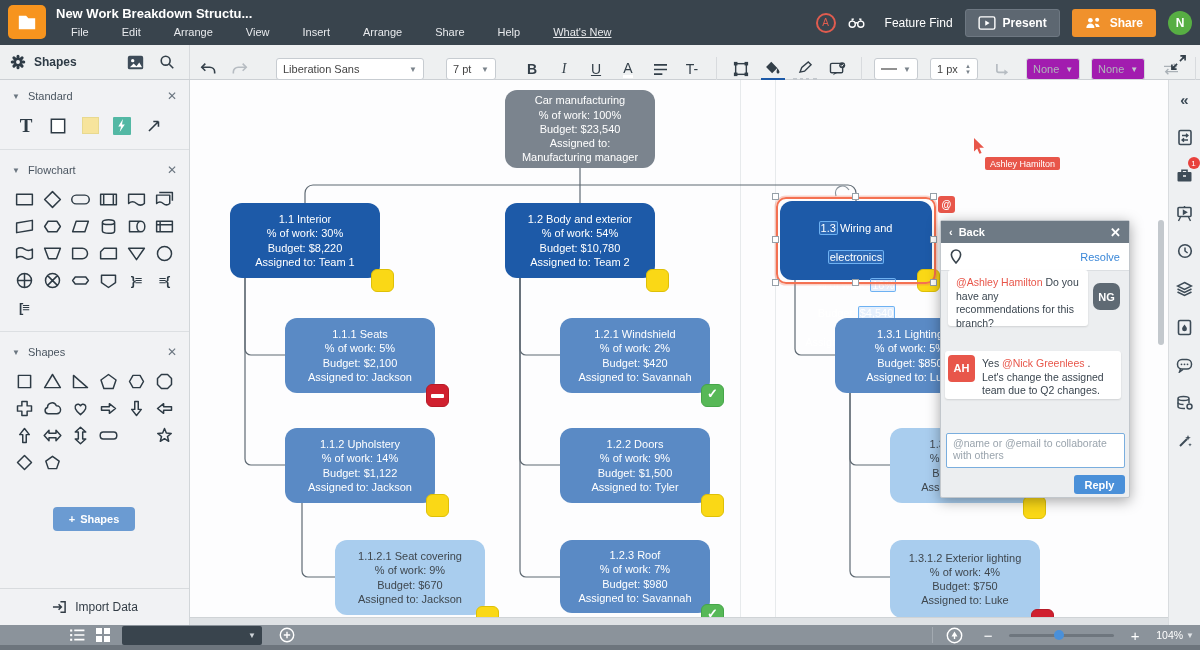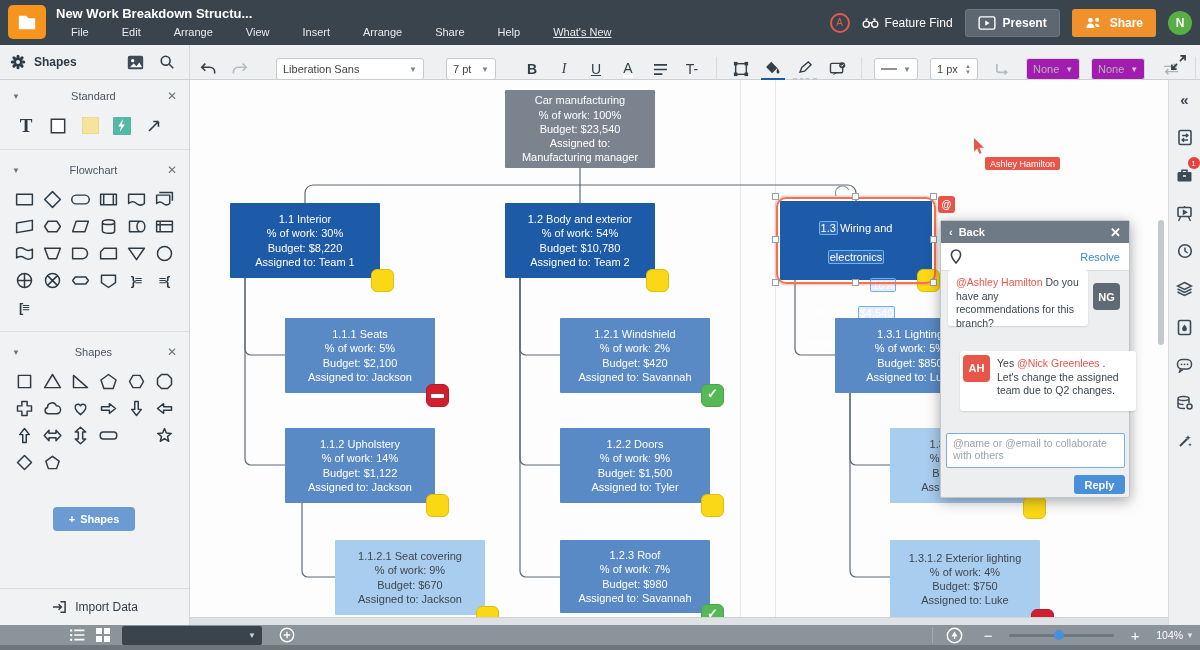--- a/index.html
+++ b/index.html
@@ -9,21 +9,21 @@
 
   
   .topbar{position:absolute;left:0;top:0;width:1200px;height:45px;background:#39444d;color:#fff;}
   .logo{position:absolute;left:8px;top:5px;width:38px;height:34px;background:#f7941e;border-radius:5px;display:flex;align-items:center;justify-content:center;}
   .doc-title{position:absolute;left:56px;top:6px;font-size:13px;font-weight:bold;color:#fff;}
   .menubar{position:absolute;left:56px;top:26px;display:flex;gap:18px;font-size:11px;color:#e8eaed;}
   .menubar span{cursor:default;padding-left:15px;}
   .menu-underline{text-decoration:underline;}
   .tb-right{position:absolute;right:8px;top:0;height:45px;display:flex;align-items:center;gap:12px;}
   .avatarA{width:20px;height:20px;border-radius:50%;border:2px solid #e05c4f;color:#e05c4f;font-size:10px;display:flex;align-items:center;justify-content:center;background:#39444d;}
-  .featfind{display:flex;align-items:center;gap:6px;font-size:12px;color:#fff;}
+  .featfind{display:flex;align-items:center;gap:20px;font-size:12px;color:#fff;}
   .btn-present{display:flex;align-items:center;gap:7px;background:#5d6771;border:1px solid #6e7882;border-radius:3px;height:28px;padding:0 12px;font-size:12px;font-weight:bold;color:#fff;cursor:pointer;}
   .btn-share{display:flex;align-items:center;gap:7px;background:#f0912c;border-radius:3px;height:28px;padding:0 13px;font-size:12px;font-weight:bold;color:#fff;cursor:pointer;}
   .avatarN{width:24px;height:24px;border-radius:50%;background:#57ae43;color:#fff;font-size:12px;font-weight:bold;display:flex;align-items:center;justify-content:center;}
 
   
   .toolbar{position:absolute;left:0;top:45px;width:1200px;height:35px;background:#eef0f1;border-bottom:1px solid #ccd0d4;}
   .shapes-hdr{position:absolute;left:0;top:0;width:190px;height:34px;border-right:1px solid #d7dadd;display:flex;align-items:center;padding:0 10px;gap:8px;}
   .shapes-hdr .lbl{font-size:12px;font-weight:bold;color:#2e3b46;flex:1;}
   .ticon{display:inline-flex;align-items:center;justify-content:center;width:24px;height:24px;color:#333f49;cursor:pointer;}
   .ticon.dis{color:#b6bcc2;}
@@ -33,39 +33,39 @@
   .caret{font-size:8px;color:#7a838b;}
   .tool-row{position:absolute;left:196px;top:0;height:48px;display:flex;align-items:center;gap:8px;}
   .tb-b{font-weight:bold;font-size:14px;} .tb-i{font-style:italic;font-size:14px;font-family:"Liberation Serif",serif;} .tb-u{text-decoration:underline;font-size:14px;}
   .tb-a{font-size:14px;border-bottom:3px solid #ffffff;line-height:14px;}
   .fill-under{border-bottom:3px solid #1d5aa8;}
   .fullscr{position:absolute;right:10px;top:5px;}
 
   
   .sidebar{position:absolute;left:0;top:80px;width:190px;height:545px;background:#f1f2f4;border-right:1px solid #d2d6d9;overflow:hidden;}
   .sec-hdr{display:flex;align-items:center;height:20px;padding:0 12px;gap:8px;color:#4a5560;font-size:11px;margin-top:10px;}
-  .sec-hdr .tri{font-size:8px;color:#6b7680;} .sec-hdr .nm{flex:1;text-align:center;} .sec-hdr .x{color:#6b7680;font-size:12px;cursor:pointer;}
+  .sec-hdr .tri{font-size:8px;color:#6b7680;} .sec-hdr .nm{flex:1;} .sec-hdr .x{color:#6b7680;font-size:12px;cursor:pointer;}
   .sec-div{height:1px;background:#dcdfe2;margin:8px 0 0 0;}
   .pal{display:flex;flex-wrap:wrap;padding:6px 8px 2px 10px;}
   .cell{width:28px;height:27px;display:flex;align-items:center;justify-content:center;cursor:grab;color:#2e3b45;}
   .cell svg{display:block;}
   .cell .txtg{font-size:13px;font-weight:bold;color:#2e3b45;letter-spacing:-1px;}
   .std-sticky{width:17px;height:17px;background:#f7e49c;border:1px solid #e8d98f;}
   .std-bolt{width:18px;height:18px;background:#53b8a4;display:flex;align-items:center;justify-content:center;border-radius:1px;}
   .std-T{font-size:19px;font-weight:bold;color:#2e3b45;font-family:"Liberation Serif",serif;}
   .btn-addshapes{position:absolute;left:53px;top:427px;width:82px;height:24px;background:#6b9bd2;border-radius:4px;color:#fff;font-size:11px;font-weight:bold;display:flex;align-items:center;justify-content:center;gap:5px;cursor:pointer;}
   .import-row{position:absolute;left:0;top:508px;width:190px;border-top:1px solid #d8dbde;height:37px;display:flex;align-items:center;justify-content:center;gap:8px;font-size:12px;color:#323c45;cursor:pointer;background:#f1f2f4;}
 
   
   .canvas{position:absolute;left:190px;top:80px;width:978px;height:537px;background:#fdfdfe;overflow:hidden;}
   .pageguide{position:absolute;top:0;width:1px;height:537px;background:#e7eaec;}
   .hscroll{position:absolute;left:190px;top:617px;width:978px;height:8px;background:#dfe2e5;border-top:1px solid #cfd3d6;}
   .vscroll{position:absolute;left:968px;top:140px;width:6px;height:125px;background:#c3c8cd;border-radius:3px;}
 
-  .node{position:absolute;border-radius:1px;font-size:11px;line-height:14.2px;text-align:center;color:#fff;white-space:pre-line;display:flex;align-items:center;justify-content:center;padding:2px 3px;}
+  .node{position:absolute;border-radius:12px;font-size:11px;line-height:14.2px;text-align:center;color:#fff;white-space:pre-line;display:flex;align-items:center;justify-content:center;padding:2px 3px;}
   .lv-root{background:#7b848e;}
   .lv1{background:#1d5aa8;}
   .lv2{background:#5a8ac5;}
   .lv3{background:#a9cdee;color:#3f474e;}
   .badge{position:absolute;width:23px;height:23px;border-radius:6px;z-index:6;right:-14px;bottom:-14px;}
   .badge.yellow{background:#fad816;border:1px solid #dec007;}
   .badge.red{background:#d0202f;border:1px solid #b61b28;}
   .badge.red::after{content:"";position:absolute;left:4px;top:9px;width:13px;height:3.5px;background:#fff;border-radius:1px;}
   .badge.green{background:#57b857;border:1px solid #46a649;}
   .badge.green::after{content:"✓";position:absolute;left:5px;top:2px;color:#fff;font-weight:bold;font-size:13px;}
@@ -82,21 +82,21 @@
   .cpanel{position:absolute;left:750px;top:140px;width:190px;height:278px;background:#eceef0;border:1px solid #c2c7cc;border-radius:2px;box-shadow:0 3px 14px rgba(0,0,0,.35);z-index:50;font-size:11px;}
   .cp-hdr{height:22px;background:#6e7a85;color:#fff;display:flex;align-items:center;padding:0 8px;font-size:11px;font-weight:bold;}
   .cp-hdr .bk{flex:1;display:flex;gap:6px;align-items:center;cursor:pointer;}
   .cp-hdr .cx{cursor:pointer;font-size:13px;}
   .cp-resolve{height:28px;background:#fff;border-bottom:1px solid #dcdfe2;display:flex;align-items:center;padding:0 9px;}
   .cp-resolve .sp{flex:1;}
   .resolve{color:#3a87d8;font-size:11px;cursor:pointer;}
   .card{position:absolute;background:#fff;border-radius:3px;box-shadow:0 1px 2px rgba(0,0,0,.12);color:#3b4650;font-size:10.5px;line-height:13.5px;padding:6px 8px;}
   .mention{color:#e8564a;}
   .cavatar{position:absolute;width:27px;height:27px;border-radius:4px;color:#fff;font-size:11px;font-weight:bold;display:flex;align-items:center;justify-content:center;}
-  .cav-ng{background:#5f6a74;left:152px;top:62px;}
+  .cav-ng{background:#5f6a74;left:152px;top:62px;border-radius:7px;}
   .cav-ah{background:#e8564a;left:3px;top:4px;}
   .cp-input{position:absolute;left:5px;top:212px;width:179px;height:35px;border:1.5px solid #7aaede;border-radius:2px;background:#fff;font-size:10.5px;color:#3b4650;padding:3px 6px;resize:none;outline:none;}
   .cp-input::placeholder{color:#9aa4ad;}
   .btn-reply{position:absolute;left:133px;top:254px;width:51px;height:19px;background:#4a90d9;border-radius:3px;color:#fff;font-size:11px;font-weight:bold;display:flex;align-items:center;justify-content:center;cursor:pointer;}
 
   
   .rail{position:absolute;left:1168px;top:80px;width:32px;height:545px;background:#eef0f2;border-left:1px solid #d9dcdf;display:flex;flex-direction:column;align-items:center;padding-top:4px;}
   .rail .ric{position:relative;width:26px;height:30px;display:flex;align-items:center;justify-content:center;color:#3d4b57;cursor:pointer;margin-bottom:8px;}
   .rbadge{position:absolute;right:-2px;top:-3px;background:#e8413c;color:#fff;font-size:8px;width:12px;height:12px;border-radius:50%;display:flex;align-items:center;justify-content:center;}
 
@@ -713,21 +713,21 @@
         <svg width="12" height="15" viewBox="0 0 12 15">
             <path d="M6 1a4.6 4.6 0 0 1 4.6 4.6C10.6 9 6 14 6 14S1.4 9 1.4 5.6A4.6 4.6 0 0 1 6 1z" fill="none" stroke="#39444d" stroke-width="1.6"></path>
           </svg>
         <span class="sp"></span>
         <span class="resolve">Resolve</span>
       </div>
       <div class="card" style="left:7px;top:49px;width:140px;height:56px">
         <span class="mention">@Ashley Hamilton</span><span> Do you have any recommendations for this branch?</span>
       </div>
       <div class="cavatar cav-ng">NG</div>
-      <div class="card" style="left:19px;top:130px;width:176px;height:60px;padding-left:37px">
+      <div class="card" style="left:4px;top:130px;width:176px;height:48px;padding-left:37px">
         <span class="cavatar cav-ah">AH</span>
         <span>Yes </span><span class="mention">@Nick Greenlees</span><span> . Let's change the assigned team due to Q2 changes.</span>
       </div>
       <textarea class="cp-input" placeholder="@name or @email to collaborate with others" style=""></textarea>
       <div class="btn-reply">Reply</div>
     </div>
 
     <div class="vscroll"></div>
   </div>
   <div class="hscroll"></div>

